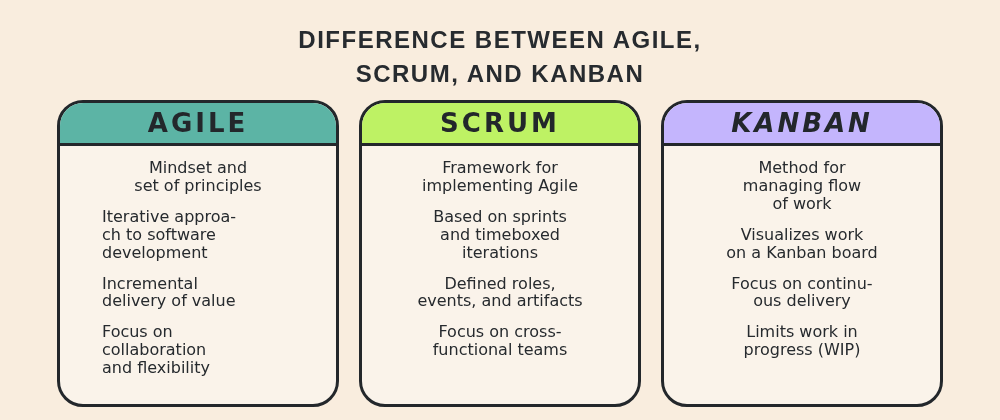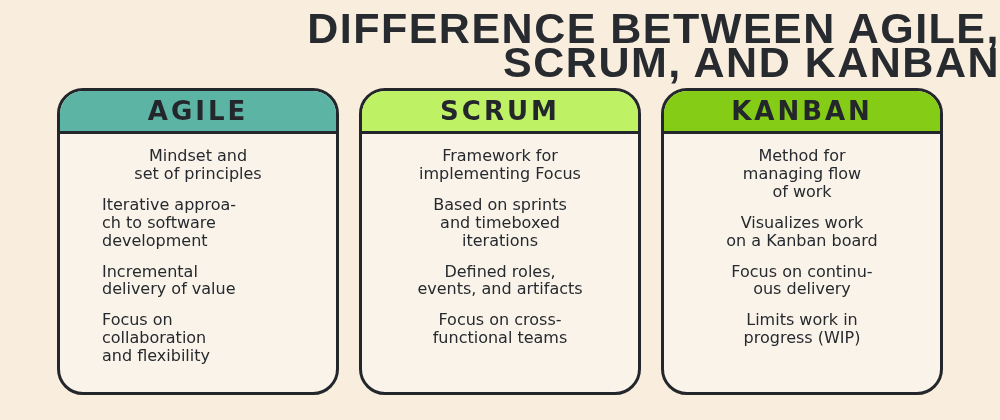--- a/index.html
+++ b/index.html
@@ -8,25 +8,25 @@
   }
   body {
     width: 1000px;
     height: 420px;
     background: #f9edde;
     font-family: "DejaVu Sans", sans-serif;
     color: #262a2e;
     overflow: hidden;
   }
   .title {
-    padding-top: 11px;
-    text-align: right;
+    padding-top: 23px;
+    text-align: center;
     font-family: "Liberation Sans", sans-serif;
     font-weight: bold;
-    font-size: 43px;
+    font-size: 24px;
     line-height: 34px;
     letter-spacing: 1.5px;
     color: #272b2f;
   }
   .cards {
     display: flex;
     gap: 20px;
     padding: 0 57px;
     margin-top: 9px;
     align-items: flex-end;
@@ -100,33 +100,33 @@
 and flexibility</div>
     </div>
   </div>
 
   <div class="card">
     <div class="card-header" style="background: #bef264;">
       <span>SCRUM</span>
     </div>
     <div class="card-body">
       <div class="card-item">Framework for
-implementing Focus</div>
+implementing Agile</div>
       <div class="card-item">Based on sprints
 and timeboxed
 iterations</div>
       <div class="card-item">Defined roles,
 events, and artifacts</div>
       <div class="card-item">Focus on cross-
 functional teams</div>
     </div>
   </div>
 
   <div class="card">
-    <div class="card-header" style="background: #84cc16;">
+    <div class="card-header" style="background: #c4b5fd; font-style: italic;">
       <span>KANBAN</span>
     </div>
     <div class="card-body">
       <div class="card-item">Method for
 managing flow
 of work</div>
       <div class="card-item">Visualizes work
 on a Kanban board</div>
       <div class="card-item">Focus on continu-
 ous delivery</div>

